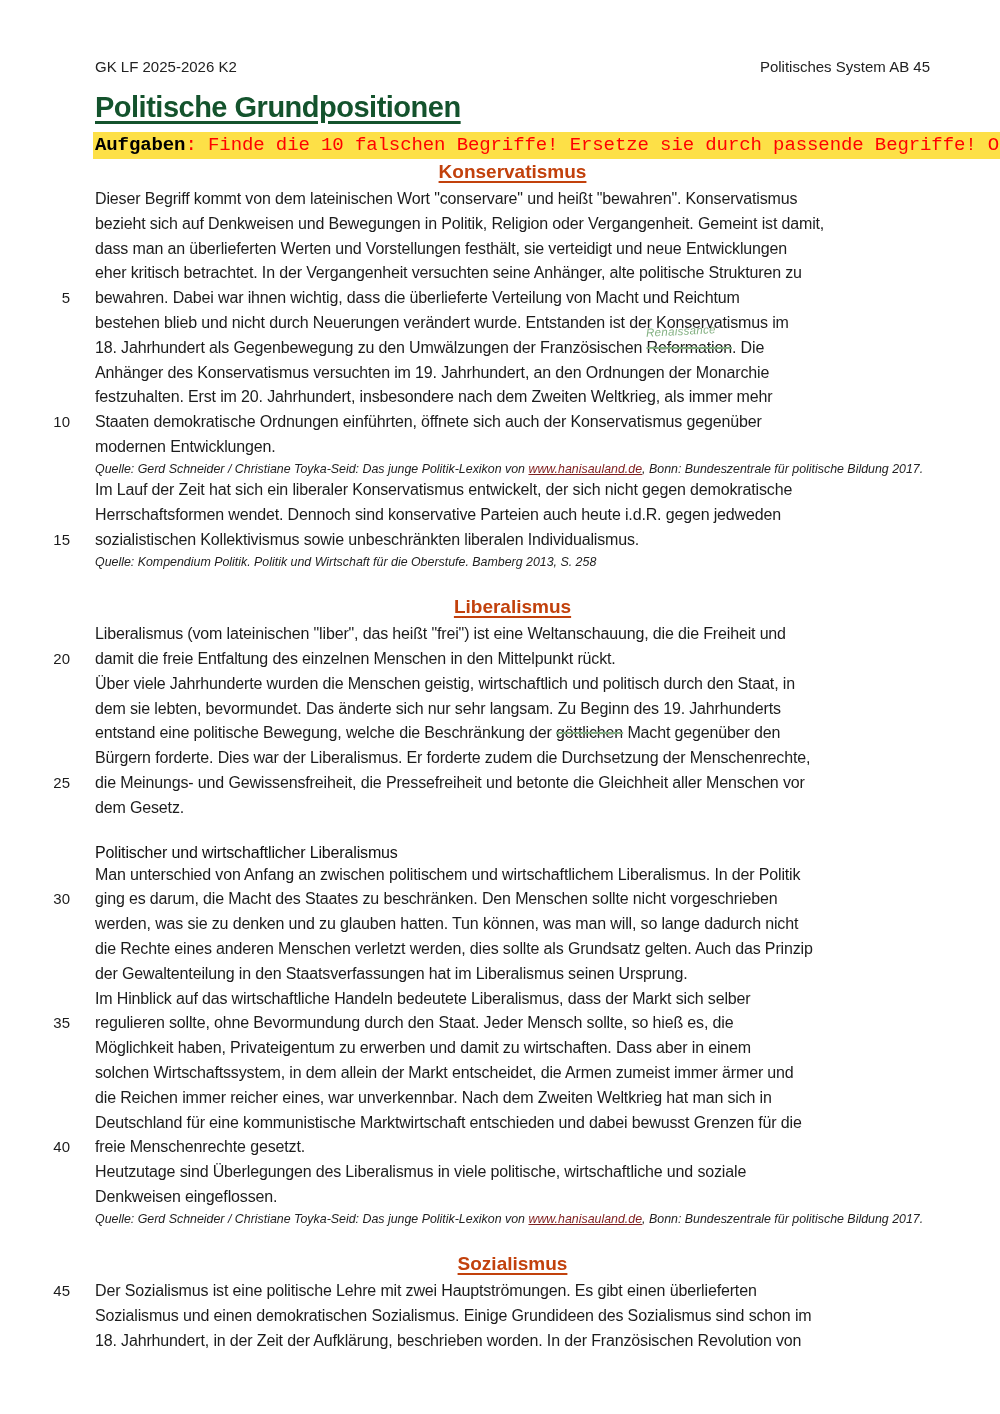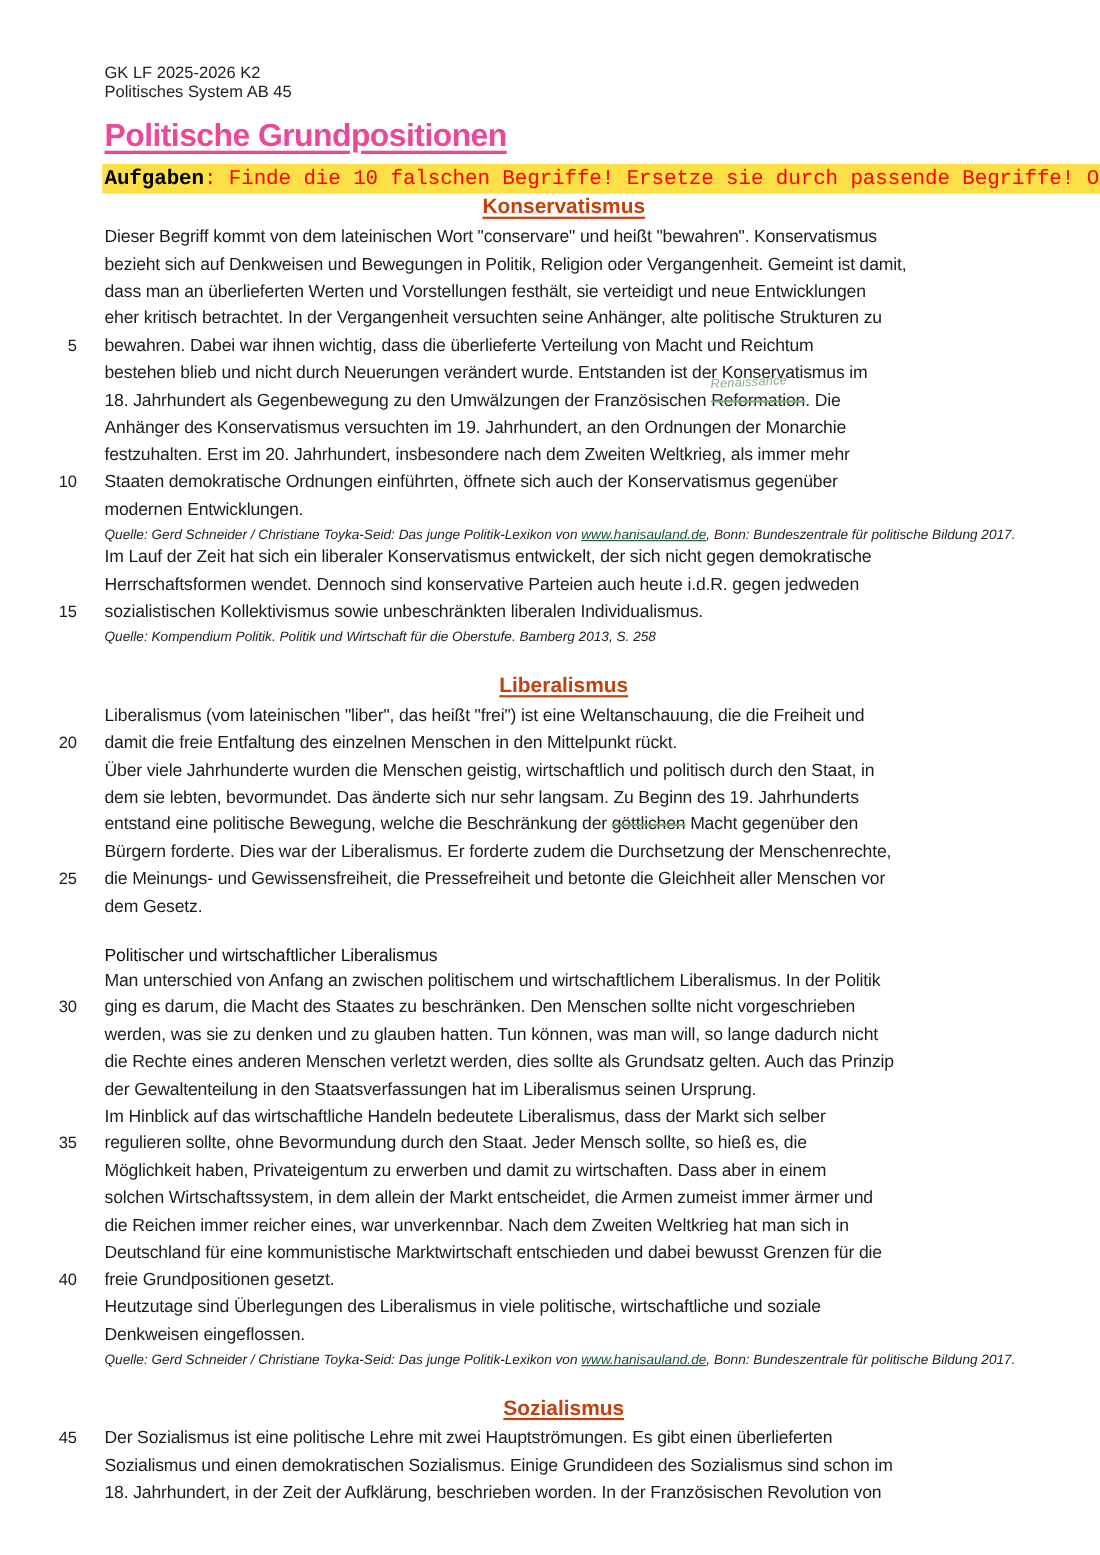--- a/index.html
+++ b/index.html
@@ -11,31 +11,30 @@
     overflow: hidden;
     font-family: "Liberation Sans", "DejaVu Sans", sans-serif;
     color: #1c1c1c;
   }
   .header-row {
     display: flex;
     justify-content: space-between;
     padding: 58px 70px 0 95px;
     font-size: 15px;
     color: #222;
-    flex-direction: column;
   }
   .title {
     margin: 16px 16px 8px 95px;
     font-size: 29px;
     font-weight: bold;
     letter-spacing: -0.5px;
     text-decoration: underline;
     text-decoration-thickness: 2.5px;
     text-underline-offset: 4px;
-    color: #ec4899;
+    color: #14532d;
   }
   .task-line { margin: 0 0 2px 93px; }
   .task-inner {
     display: inline-block;
     background: #fde047;
     padding: 2px 4px 3px 2px;
     font-size: 19px;
     white-space: nowrap;
     letter-spacing: -0.1px;
     font-family: Liberation Mono, monospace;
@@ -71,21 +70,21 @@
   .row.line { font-size: 16px; line-height: 24.8px; letter-spacing: -0.15px; white-space: nowrap; }
   .num {
     flex: 0 0 70px;
     text-align: right;
     font-size: 15px;
     letter-spacing: 0;
     color: #1c1c1c;
   }
   .txt { margin-left: 25px; }
   .row.source { font-size: 12.4px; font-style: italic; line-height: 18.5px; letter-spacing: 0; white-space: nowrap; color: #222; }
-  .link { color: #14532d; text-decoration: underline; cursor: pointer; }
+  .link { color: #7f1d1d; text-decoration: underline; cursor: pointer; }
   .strike {
     position: relative;
     text-decoration: line-through;
     text-decoration-color: #84b183;
     text-decoration-thickness: 2px;
   }
   .note {
     position: absolute;
     left: 0;
     top: -13px;
@@ -250,21 +249,21 @@
       <div class="row line">
         <span class="num"></span>
         <span class="txt"><span>die Reichen immer reicher eines, war unverkennbar. Nach dem Zweiten Weltkrieg hat man sich in</span></span>
       </div>
       <div class="row line">
         <span class="num"></span>
         <span class="txt"><span>Deutschland für eine kommunistische Marktwirtschaft entschieden und dabei bewusst Grenzen für die</span></span>
       </div>
       <div class="row line">
         <span class="num">40</span>
-        <span class="txt"><span>freie Grundpositionen gesetzt.</span></span>
+        <span class="txt"><span>freie Menschenrechte gesetzt.</span></span>
       </div>
       <div class="row line">
         <span class="num"></span>
         <span class="txt"><span>Heutzutage sind Überlegungen des Liberalismus in viele politische, wirtschaftliche und soziale</span></span>
       </div>
       <div class="row line">
         <span class="num"></span>
         <span class="txt"><span>Denkweisen eingeflossen.</span></span>
       </div>
       <div class="row source">

